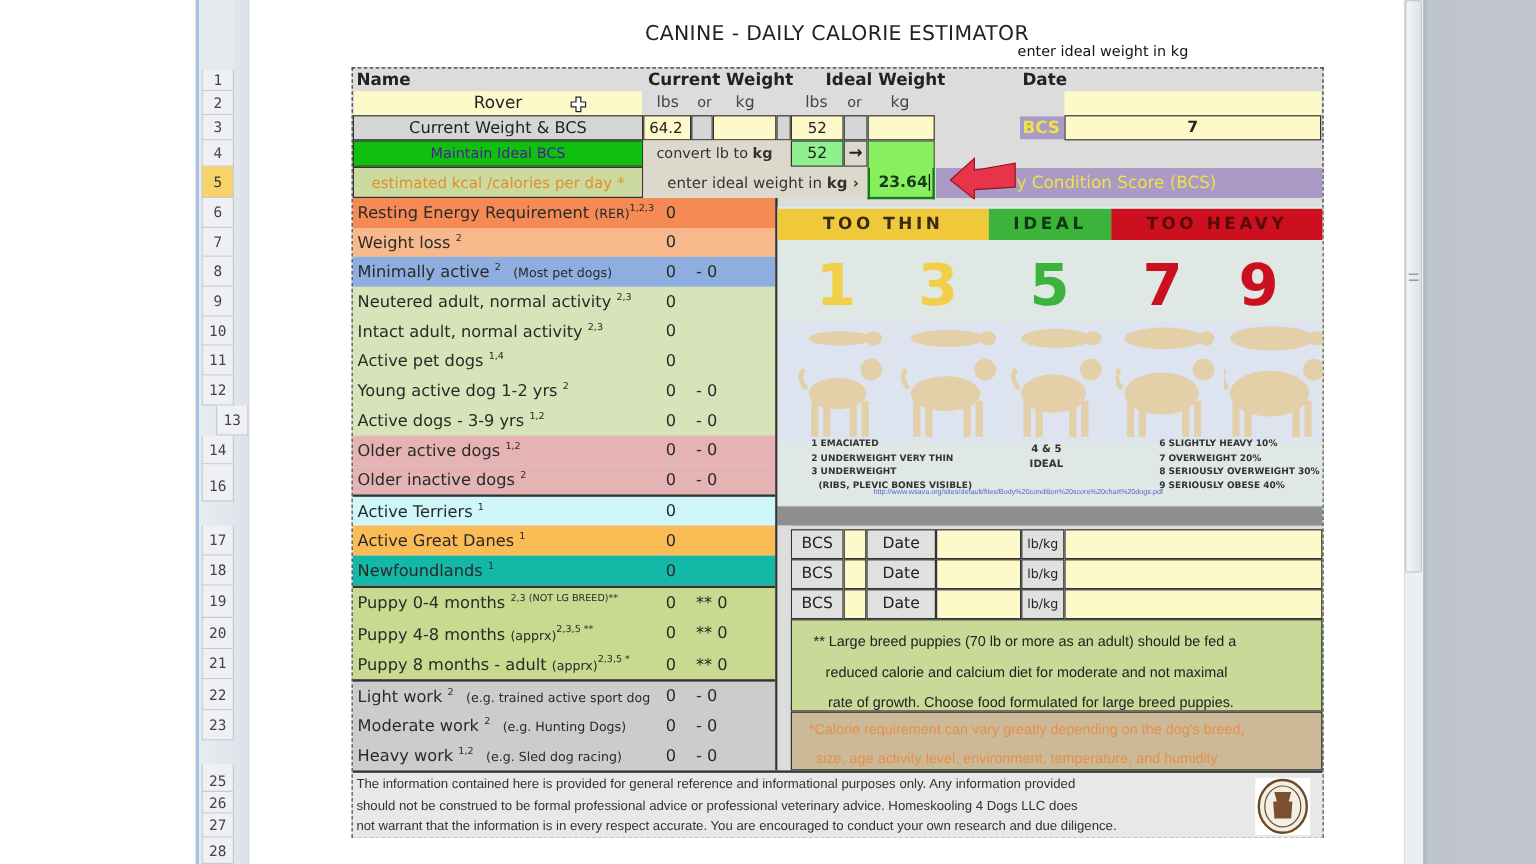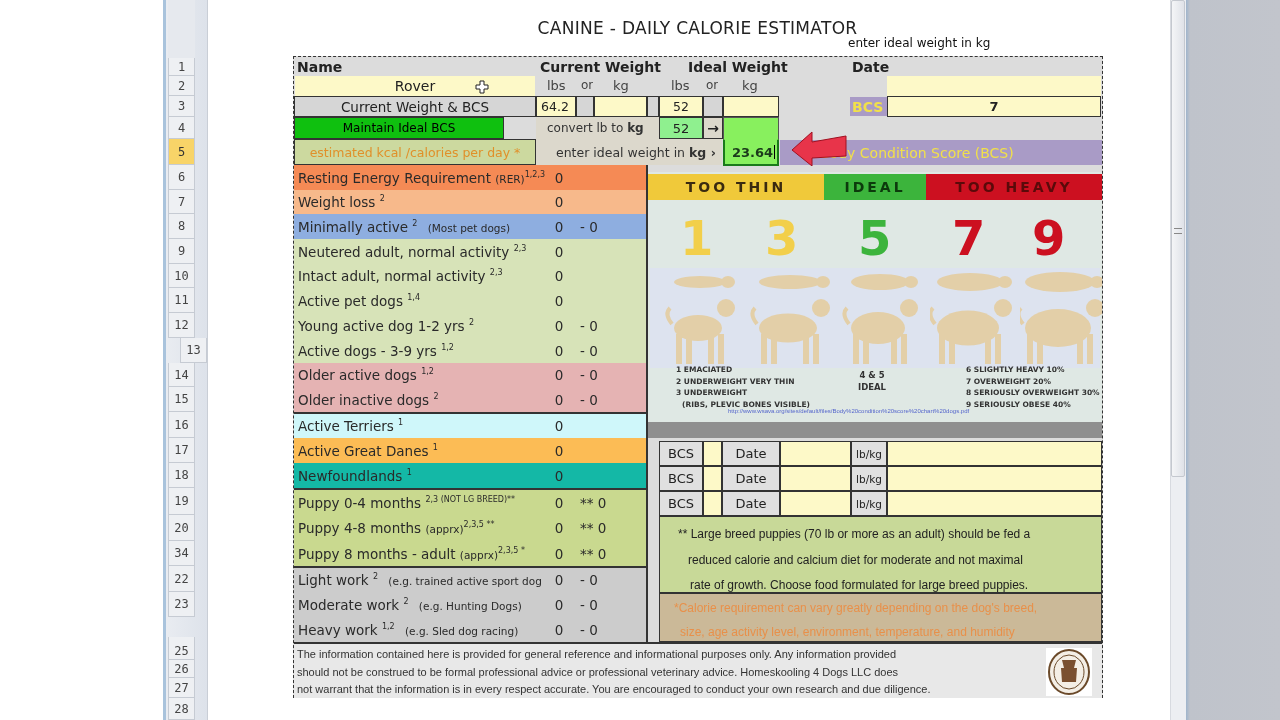--- a/index.html
+++ b/index.html
@@ -69,26 +69,26 @@
       <div class="rownum" style="top: 165px; height: 25px;">6</div>
       <div class="rownum" style="top: 190px; height: 24px;">7</div>
       <div class="rownum" style="top: 214px; height: 25px;">8</div>
       <div class="rownum" style="top: 239px; height: 25px;">9</div>
       <div class="rownum" style="top: 264px; height: 24px;">10</div>
       <div class="rownum" style="top: 288px; height: 25px;">11</div>
       <div class="rownum" style="top: 313px; height: 25px;">12</div>
       <div class="rownum" style="top: 338px; height: 25px; margin-left: 12px;">13</div>
       <div class="rownum" style="top: 363px; height: 24px;">14</div>
       <div class="rownum" style="top: 387px; height: 25px;">15</div>
-      <div class="rownum" style="top: 412px; height: 26px; text-align: center;">16</div>
+      <div class="rownum" style="top: 392px; height: 26px; text-align: center;">16</div>
       <div class="rownum" style="top: 438px; height: 25px;">17</div>
       <div class="rownum" style="top: 463px; height: 25px;">18</div>
       <div class="rownum" style="top: 488px; height: 27px;">19</div>
       <div class="rownum" style="top: 515px; height: 26px;">20</div>
-      <div class="rownum" style="top: 541px; height: 25px;">34</div>
+      <div class="rownum" style="top: 541px; height: 25px;">21</div>
       <div class="rownum" style="top: 566px; height: 26px;">22</div>
       <div class="rownum" style="top: 592px; height: 25px;">23</div>
       <div class="rownum" style="top: 637px; height: 25px;">24</div>
       <div class="rownum" style="top: 642px; height: 18px;">25</div>
       <div class="rownum" style="top: 660px; height: 18px;">26</div>
       <div class="rownum" style="top: 678px; height: 20px;">27</div>
       <div class="rownum" style="top: 698px; height: 22px;">28</div>
       <div class="abs" style="position: absolute; left: 168px; top: 0px; width: 27px; height: 58px; background: rgb(230, 233, 238);"></div>
     </div>
   <div id="sheet-bg" class="abs"></div>
@@ -116,21 +116,21 @@
   <div class="cell bd" style="left:536px;top:96px;width:40px;height:21px;background:#fdf9c8;padding-left:4px;font-size:12.5px;">64.2</div>
   <div class="cell bd" style="left:576px;top:96px;width:18px;height:21px;background:#d6d6d6;"></div>
   <div class="cell bd" style="left:594px;top:96px;width:53px;height:21px;background:#fdf9c8;"></div>
   <div class="cell bd" style="left:647px;top:96px;width:12px;height:21px;background:#d6d6d6;"></div>
   <div class="cell center bd" style="left:659px;top:96px;width:44px;height:21px;background:#fdf9c8;font-size:12.5px;">52</div>
   <div class="cell bd" style="left:703px;top:96px;width:20px;height:21px;background:#d6d6d6;"></div>
   <div class="cell bd" style="left:723px;top:96px;width:56px;height:21px;background:#fdf9c8;"></div>
   <div class="cell bold" style="left:850px;top:97px;width:37px;height:19px;background:#a99bc6;color:#f1e04a;font-size:14px;padding-left:2px;">BCS</div>
   <div class="cell center bold bd" style="left:887px;top:96px;width:214px;height:21px;background:#fdf9c8;font-size:13px;">7</div>
 
-  <div class="cell center bd" style="left:294px;top:117px;width:210px;height:22px;background:#0fc00f;color:#000000;font-size:12px;">Maintain Ideal BCS</div>
+  <div class="cell center bd" style="left:294px;top:117px;width:242px;height:22px;background:#0fc00f;color:#4c1d95;font-size:12px;">Maintain Ideal BCS</div>
   <div class="cell" style="left:536px;top:117px;width:123px;height:22px;background:#dcd8cc;padding-left:11px;font-size:12px;color:#333;"><span>convert lb to</span>&nbsp;<b>kg</b></div>
   <div class="cell center bd" style="left:659px;top:117px;width:44px;height:22px;background:#8ff08f;font-size:13px;">52</div>
   <div class="cell center bd" style="left:703px;top:117px;width:20px;height:22px;background:#dcd8cc;font-size:14px;font-weight:bold;">→</div>
   <div class="cell" style="left:723px;top:117px;width:56px;height:24px;background:#88f05e;border:1px solid #555;border-bottom:none;"></div>
 
   <div class="cell center bd" style="left:294px;top:139px;width:242px;height:26px;background:#ccd99f;color:#e0902a;font-size:12.5px;">estimated kcal /calories per day *</div>
   <div class="cell" style="left:536px;top:139px;width:186px;height:26px;background:#dcd8cc;padding-left:20px;font-size:12.5px;color:#333;"><span>enter ideal weight in</span>&nbsp;<b>kg ›</b></div>
   <div class="cell bold" style="left:723px;top:139px;width:56px;height:27px;background:#88f05e;border:2px solid #1a7a1a;border-top:1px solid #88f05e;padding-left:7px;font-size:13px;color:#1b3a1b;">
       <span>23.64</span>
       <span style="display:inline-block;width:1px;height:14px;background:#000;margin-left:1px;"></span>

